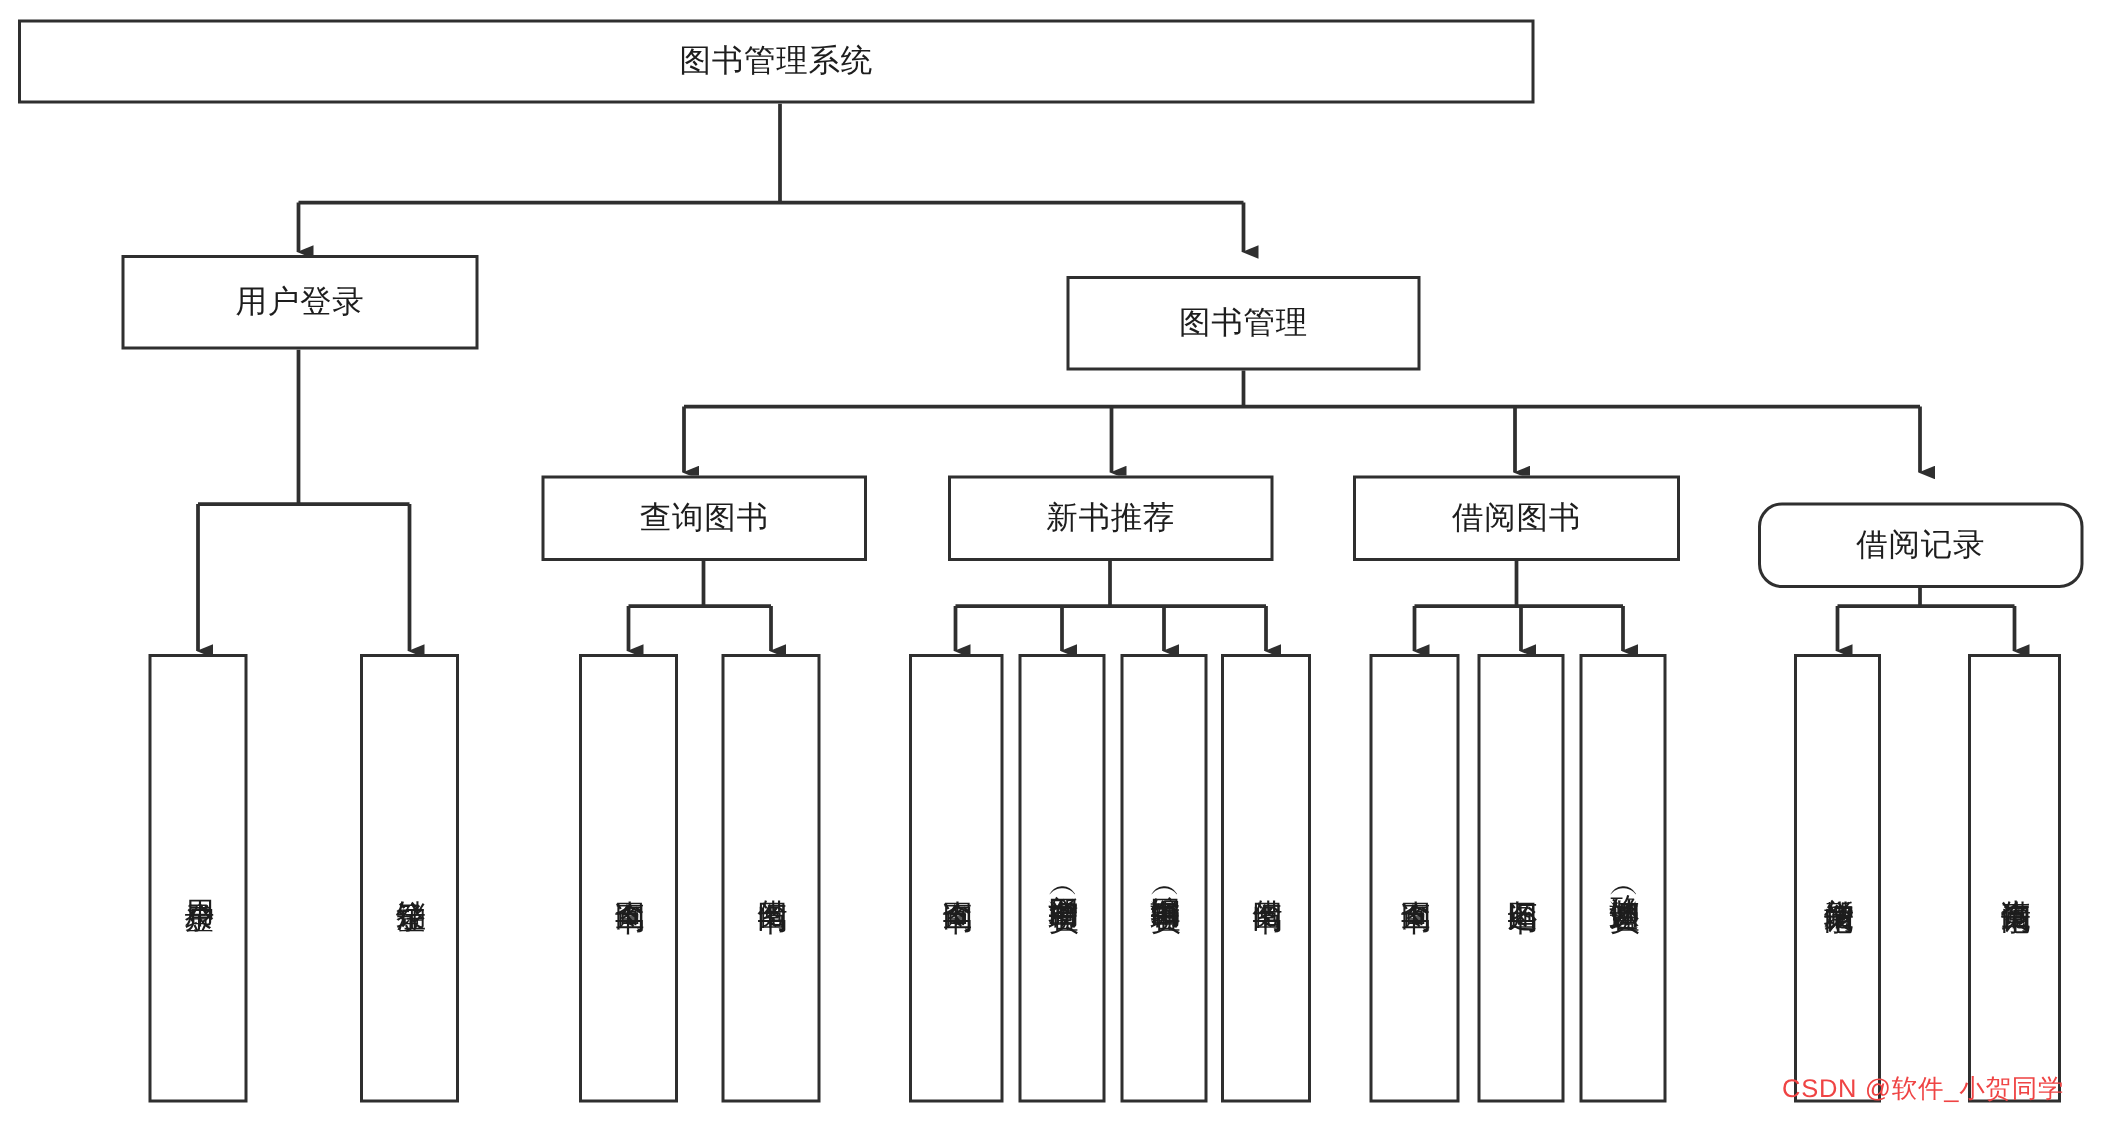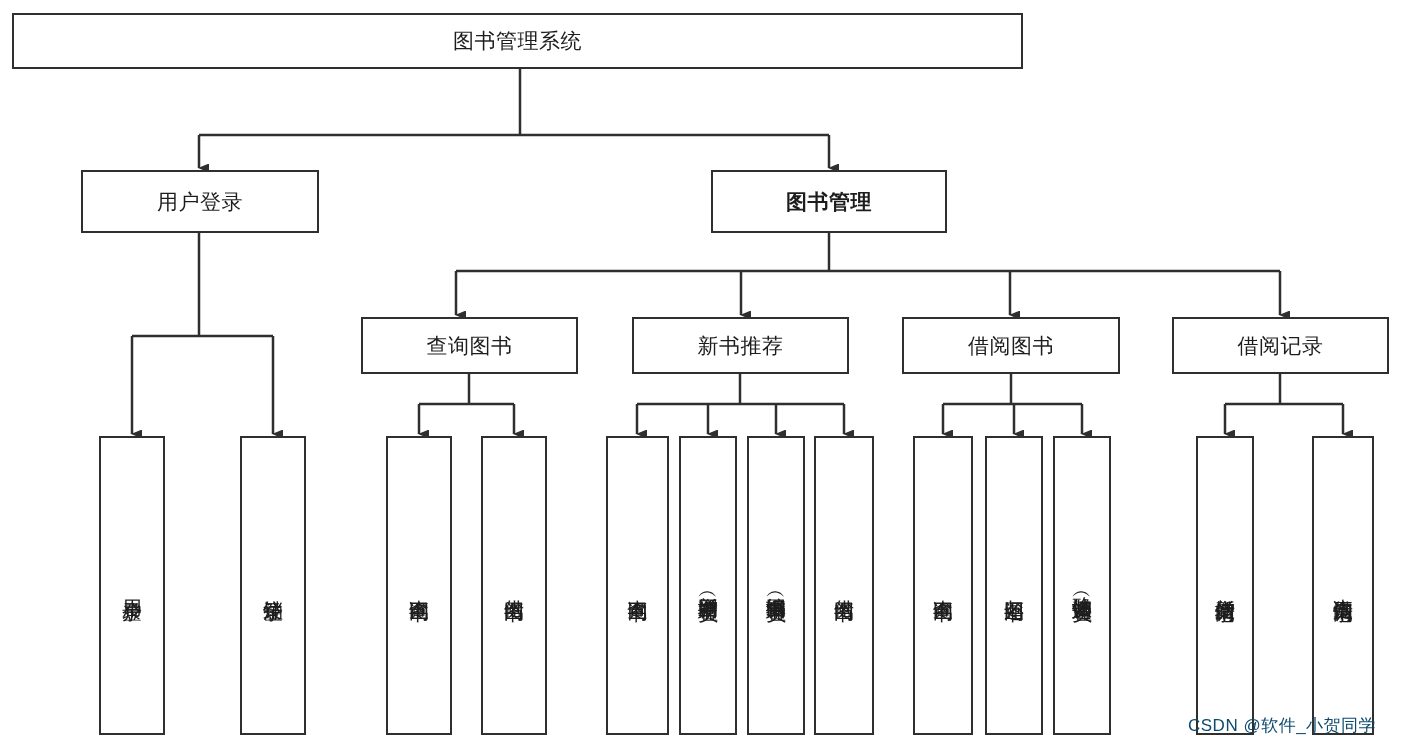--- a/index.html
+++ b/index.html
@@ -48,21 +48,21 @@
     letter-spacing: 1px;
     padding: 6px 0;
     justify-content: flex-start;
     align-items: center;
   }
   .node.vert.midalign {
     justify-content: center;
   }
   .watermark {
     position: absolute;
-    color: #0c4a6e;
+    color: #ef4444;
     font-size: 17px;
     letter-spacing: 0.5px;
     white-space: nowrap;
     z-index: 3;
     user-select: none;
   }
 </style>
 </head>
 <body>
 
@@ -110,33 +110,33 @@
       </g>
   </svg>
 
   <div id="nodes-layer">
       <div class="node horiz" style="left: 12px; top: 13px; width: 1011px; height: 56px;">
         <span>图书管理系统</span>
       </div>
       <div class="node horiz" style="left: 81px; top: 170px; width: 238px; height: 63px;">
         <span>用户登录</span>
       </div>
-      <div class="node horiz" style="left: 711px; top: 170px; width: 236px; height: 63px; font-weight: bold;">
+      <div class="node horiz" style="left: 711px; top: 184px; width: 236px; height: 63px;">
         <span>图书管理</span>
       </div>
       <div class="node horiz" style="left: 361px; top: 317px; width: 217px; height: 57px;">
         <span>查询图书</span>
       </div>
       <div class="node horiz" style="left: 632px; top: 317px; width: 217px; height: 57px;">
         <span>新书推荐</span>
       </div>
       <div class="node horiz" style="left: 902px; top: 317px; width: 218px; height: 57px;">
         <span>借阅图书</span>
       </div>
-      <div class="node horiz" style="left: 1172px; top: 317px; width: 217px; height: 57px;">
+      <div class="node horiz" style="left: 1172px; top: 335px; width: 217px; height: 57px; border-radius: 16px;">
         <span>借阅记录</span>
       </div>
       <div class="node vert midalign" style="left: 99px; top: 436px; width: 66px; height: 299px;">
         <span>用户登录</span>
       </div>
       <div class="node vert midalign" style="left: 240px; top: 436px; width: 66px; height: 299px;">
         <span>注销登录</span>
       </div>
       <div class="node vert midalign" style="left: 386px; top: 436px; width: 66px; height: 299px;">
         <span>查询图书</span>

